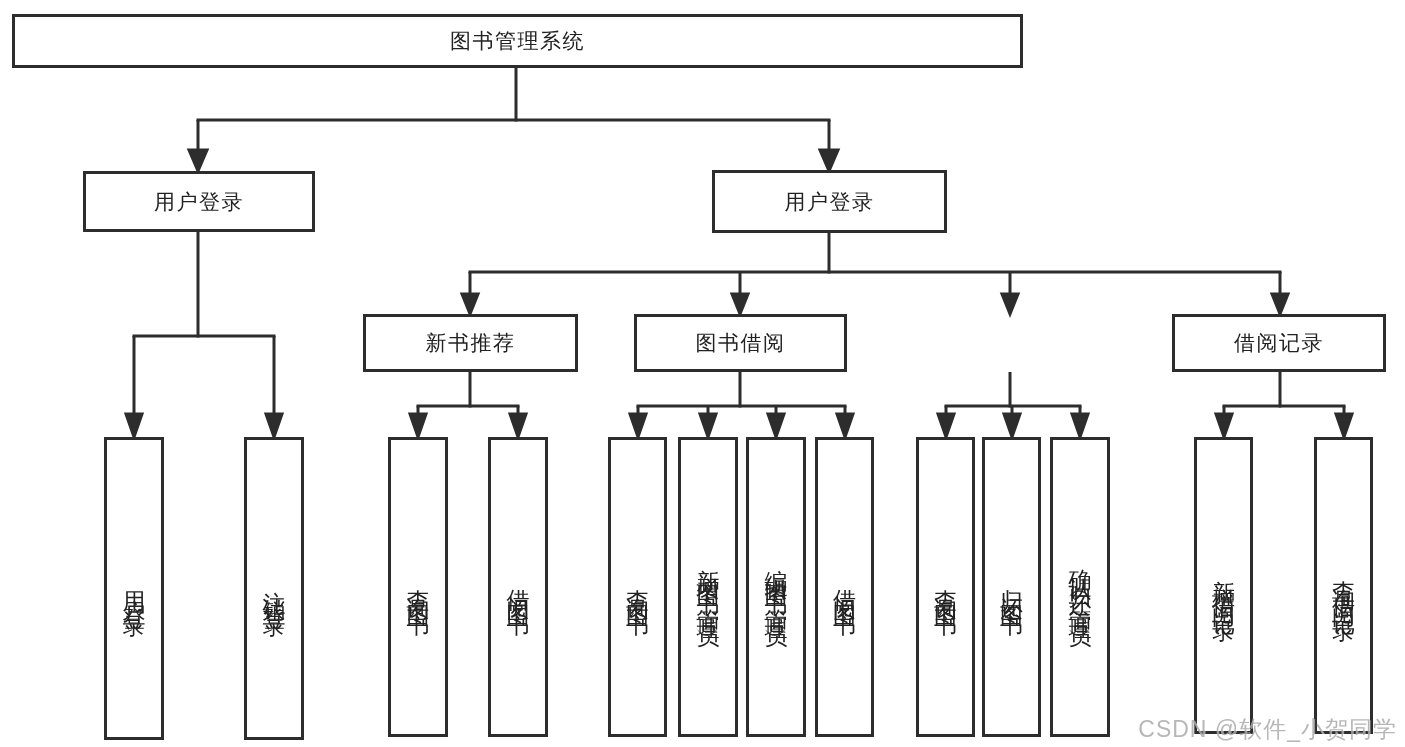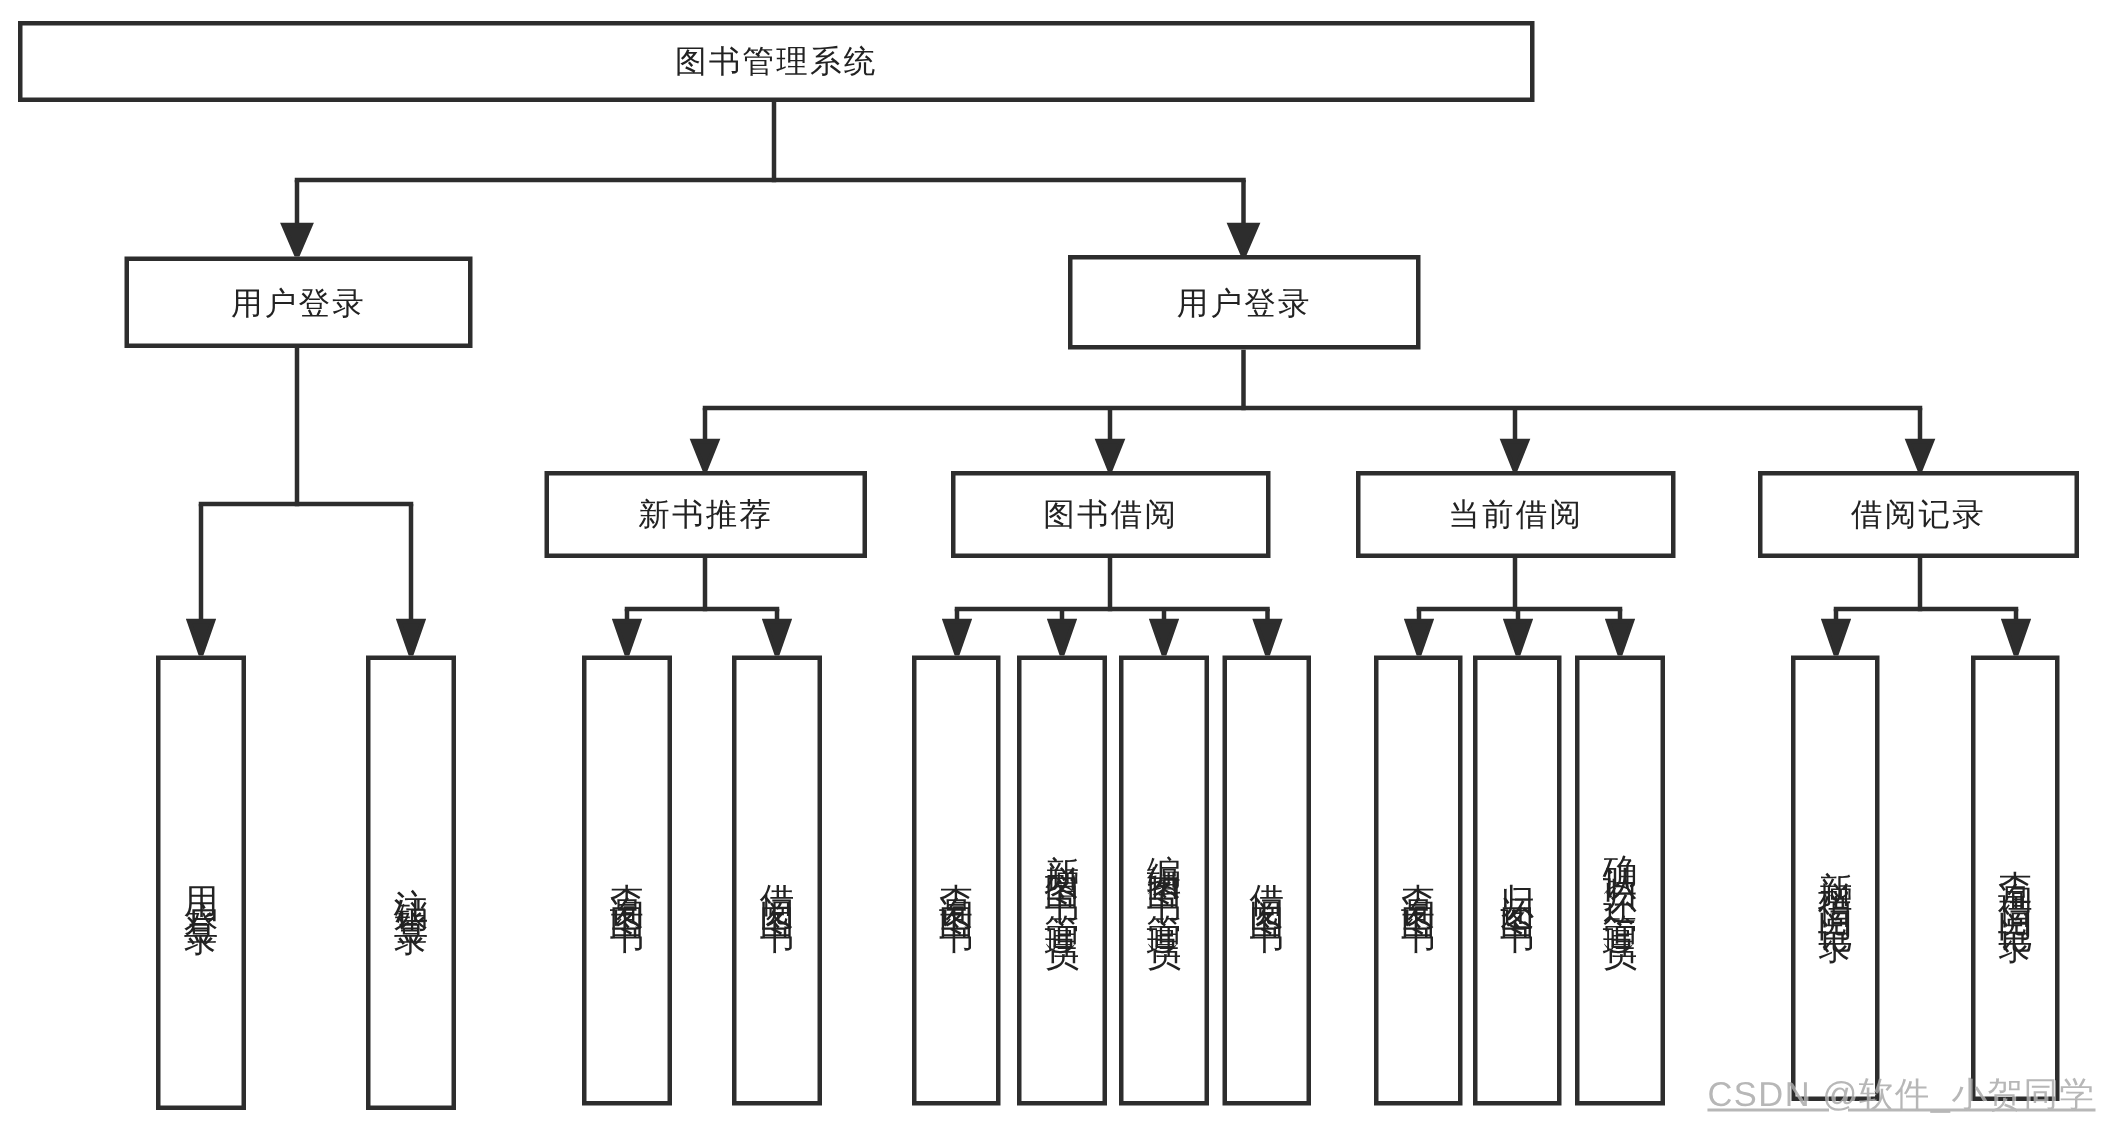--- a/index.html
+++ b/index.html
@@ -15,21 +15,20 @@
   }
   .hlabel { font-size:21px; letter-spacing:1.5px; white-space:nowrap; }
   .vlabel {
     writing-mode:vertical-rl; text-orientation:mixed;
     font-size:23px; letter-spacing:8px; line-height:1; white-space:nowrap;
   }
   .watermark {
     position:absolute; right:8px; bottom:2px; z-index:10;
     font-size:23px; letter-spacing:1px; color:#ababab; opacity:0.85;
     text-shadow:1px 1px 0 rgba(255,255,255,0.6);
-    text-decoration:underline;
   }
 </style>
 </head>
 <body>
 
 <div class="canvas">
 
   <svg class="connectors" viewBox="0 0 1405 747" stroke="#2d2d2d" stroke-width="3" fill="#2d2d2d">
 
     <g>
@@ -116,23 +115,20 @@
   <div class="box" style="left:712px;top:170px;width:235px;height:63px">
     <span class="hlabel">用户登录</span>
   </div>
 
   <div class="box" style="left:634px;top:314px;width:213px;height:58px">
     <span class="hlabel">图书借阅</span>
   </div>
   <div class="box" style="left:363px;top:314px;width:215px;height:58px">
     <span class="hlabel">新书推荐</span>
   </div>
-  <div class="box" style="left:904px;top:314px;width:213px;height:58px">
-    <span class="hlabel">当前借阅</span>
-  </div>
   <div class="box" style="left:1172px;top:314px;width:214px;height:58px">
     <span class="hlabel">借阅记录</span>
   </div>
 
   <div class="box" style="left:104px;top:437px;width:60px;height:303px">
     <span class="vlabel">用户登录</span>
   </div>
   <div class="box" style="left:244px;top:437px;width:60px;height:303px">
     <span class="vlabel">注销登录</span>
   </div>

